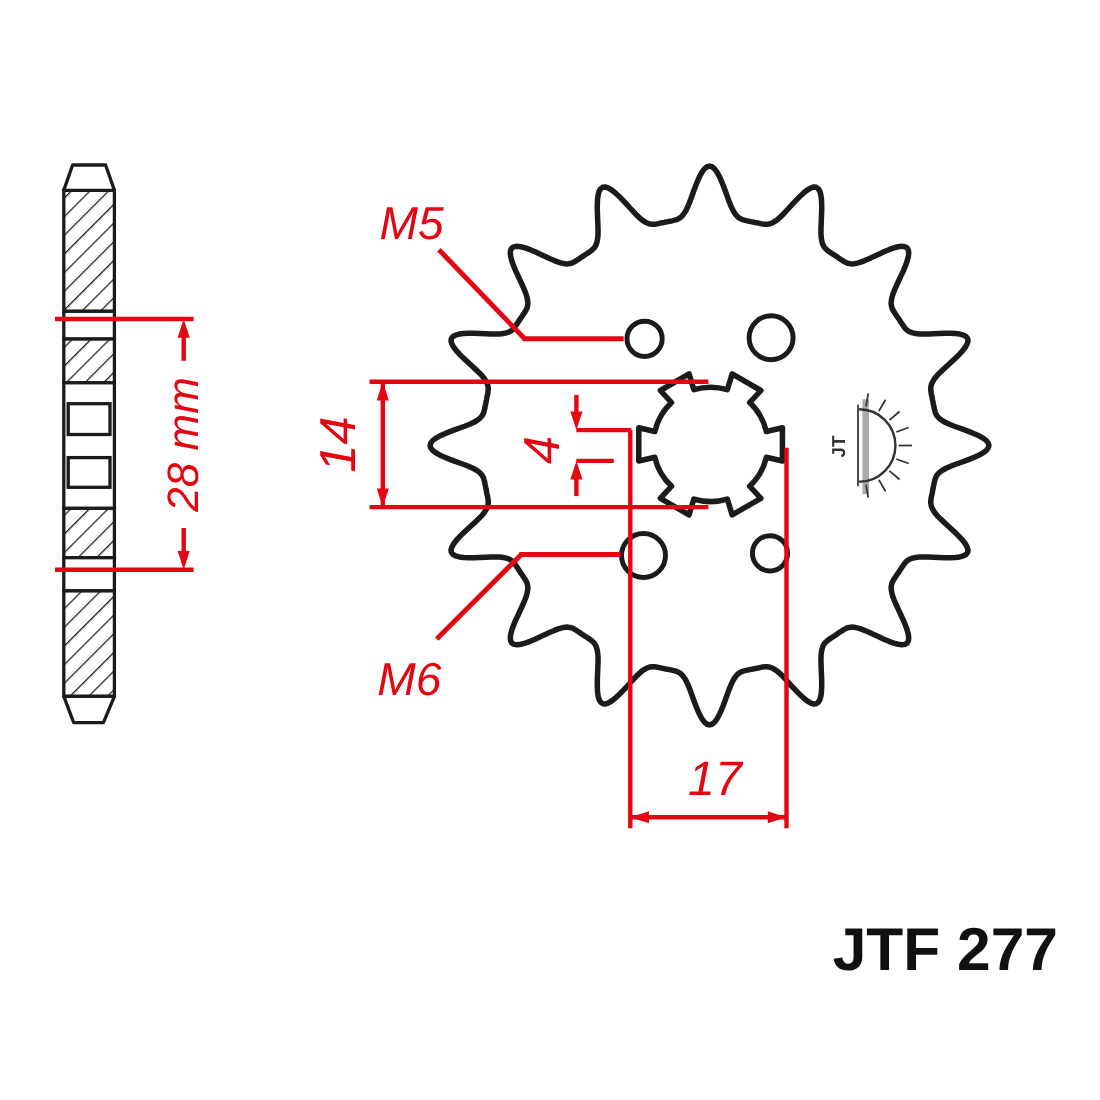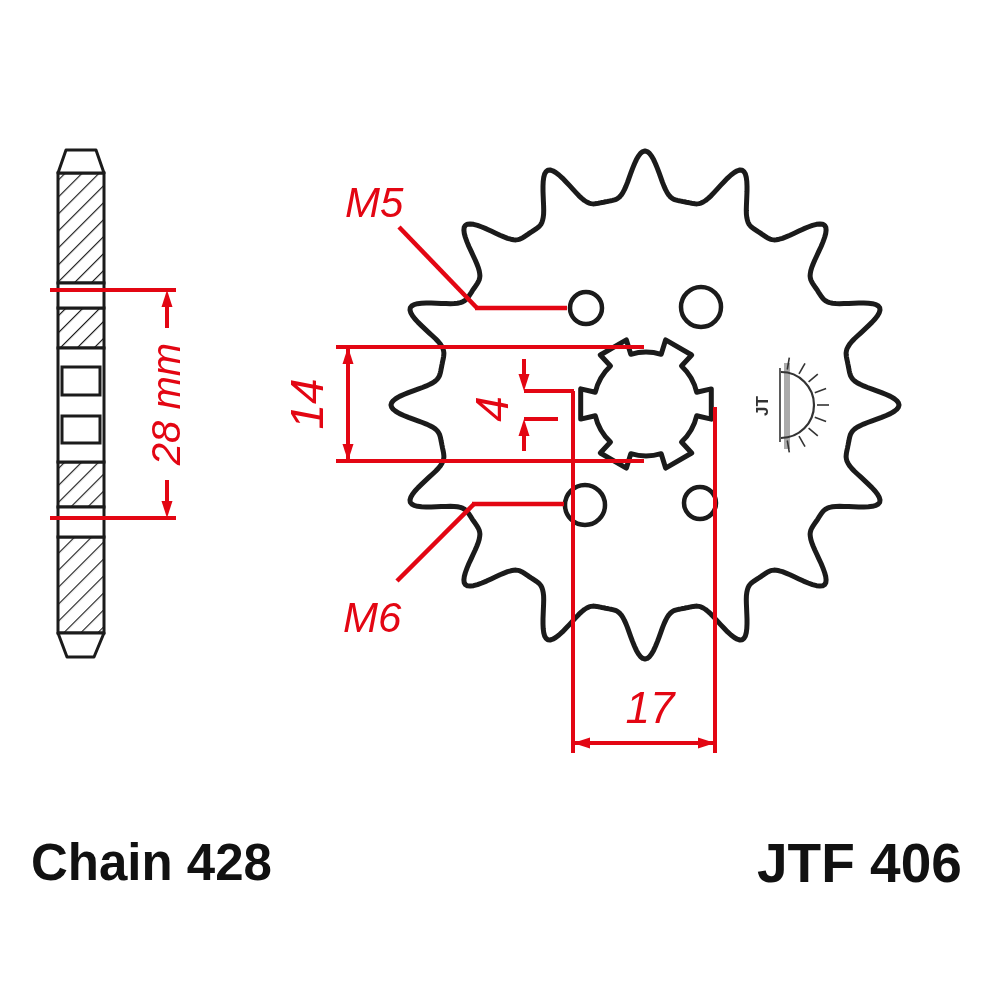--- a/index.html
+++ b/index.html
@@ -89,15 +89,14 @@
         <polygon points="715,743 698,737.5 698,748.5" fill="#e30613"></polygon>
         <text transform="translate(650 723)" text-anchor="middle" fill="#e30613" font-style="italic" font-size="44" font-family="&quot;Liberation Sans&quot;, sans-serif">17</text>
         <line x1="399" y1="227" x2="477" y2="308" stroke="#e30613" stroke-width="4.5"></line>
         <line x1="475" y1="308" x2="567" y2="308" stroke="#e30613" stroke-width="4.5"></line>
         <text transform="translate(345 217)" text-anchor="start" fill="#e30613" font-style="italic" font-size="42" font-family="&quot;Liberation Sans&quot;, sans-serif">M5</text>
         <line x1="397" y1="581" x2="474" y2="504" stroke="#e30613" stroke-width="4.5"></line>
         <line x1="472" y1="504" x2="564" y2="504" stroke="#e30613" stroke-width="4.5"></line>
         <text transform="translate(343 632)" text-anchor="start" fill="#e30613" font-style="italic" font-size="42" font-family="&quot;Liberation Sans&quot;, sans-serif">M6</text>
       </g>
     </svg>
-  <div class="bottom-label chain-label">Chain 428</div>
-  <div class="bottom-label part-label">JTF 406</div>
+  <div class="bottom-label part-label">JTF 277</div>
 </div>
 
 </body></html>

